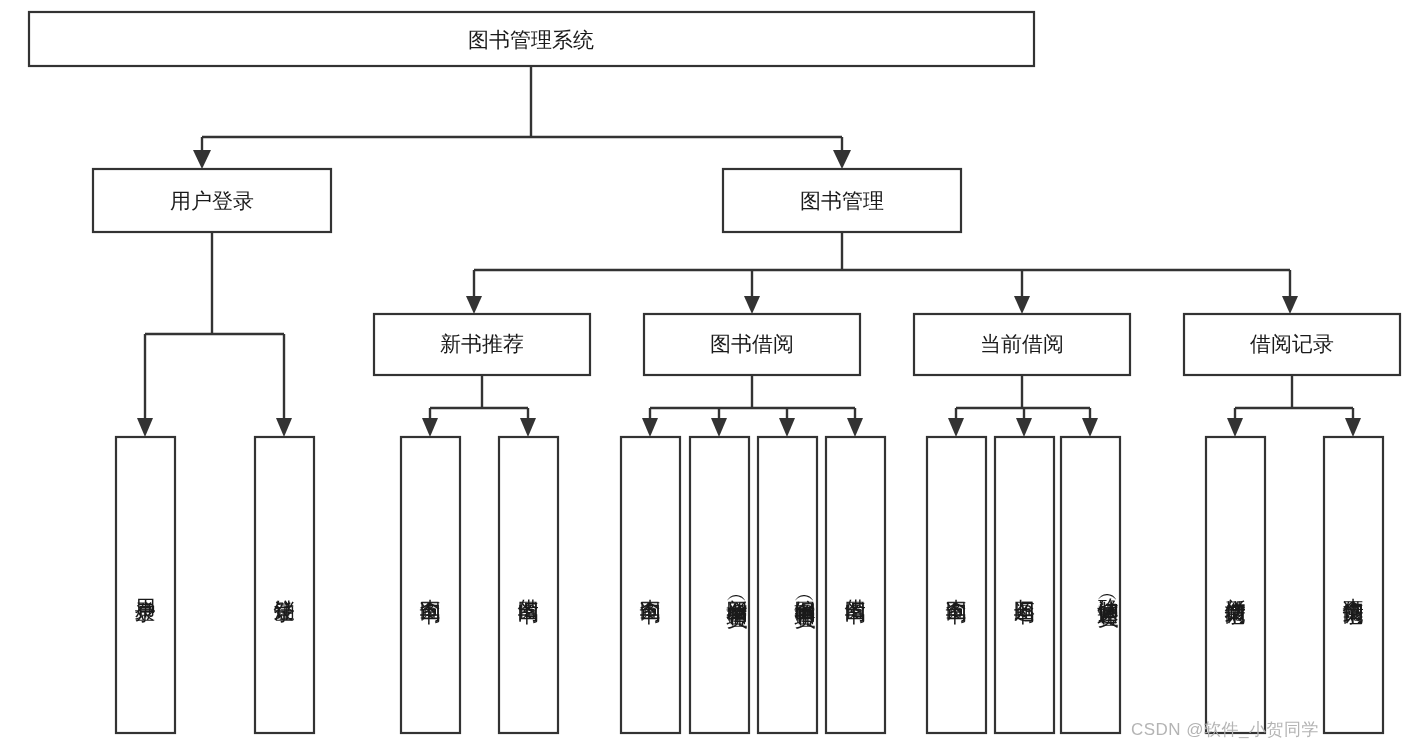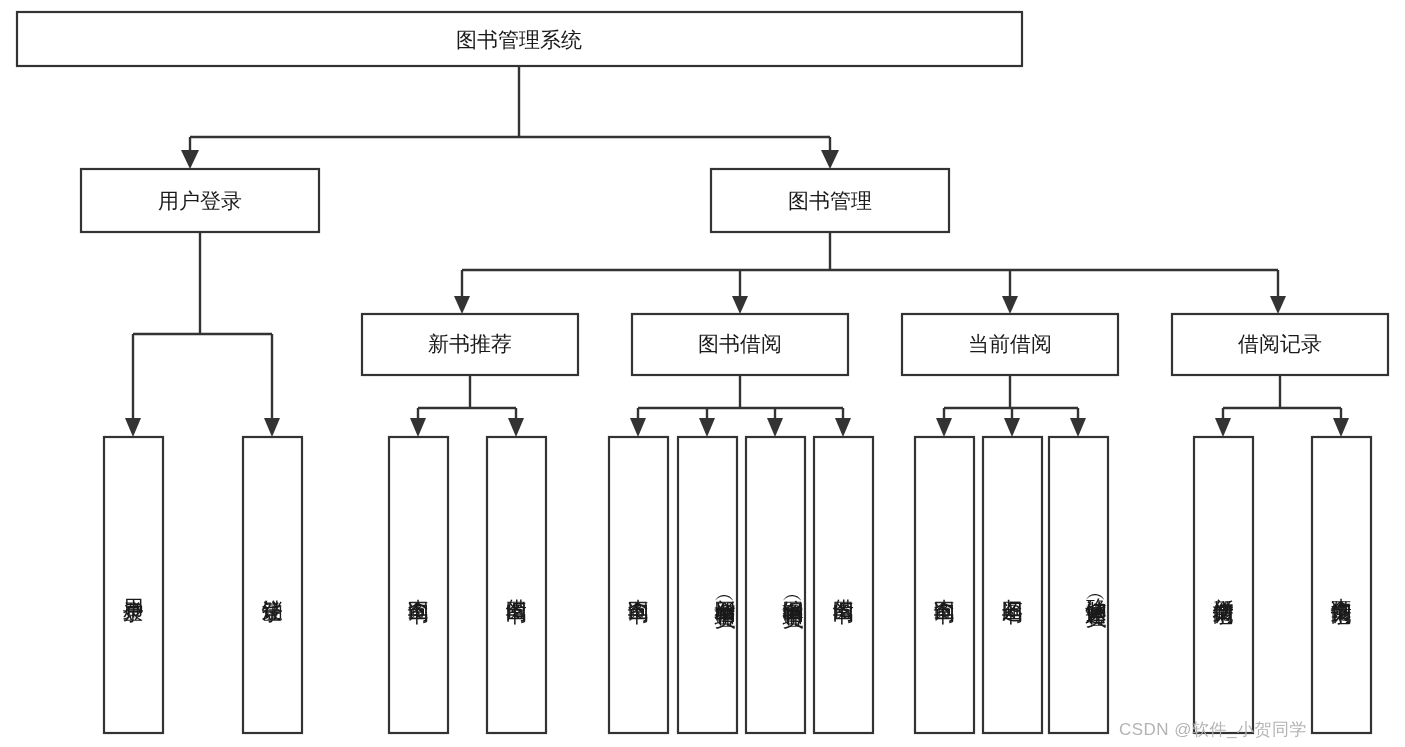--- a/index.html
+++ b/index.html
@@ -11,20 +11,21 @@
     width: 1405px;
     height: 747px;
     font-family: "Liberation Sans", "DejaVu Sans", sans-serif;
     overflow: hidden;
     position: relative;
   }
   #diagram-root {
     position: relative;
     width: 1315px;
     height: 747px;
+    margin-left: 12px;
   }
   svg#tree-svg {
     position: absolute;
     top: 0;
     left: 0;
     width: 1405px;
     height: 747px;
   }
   .node-box {
     fill: #ffffff;

